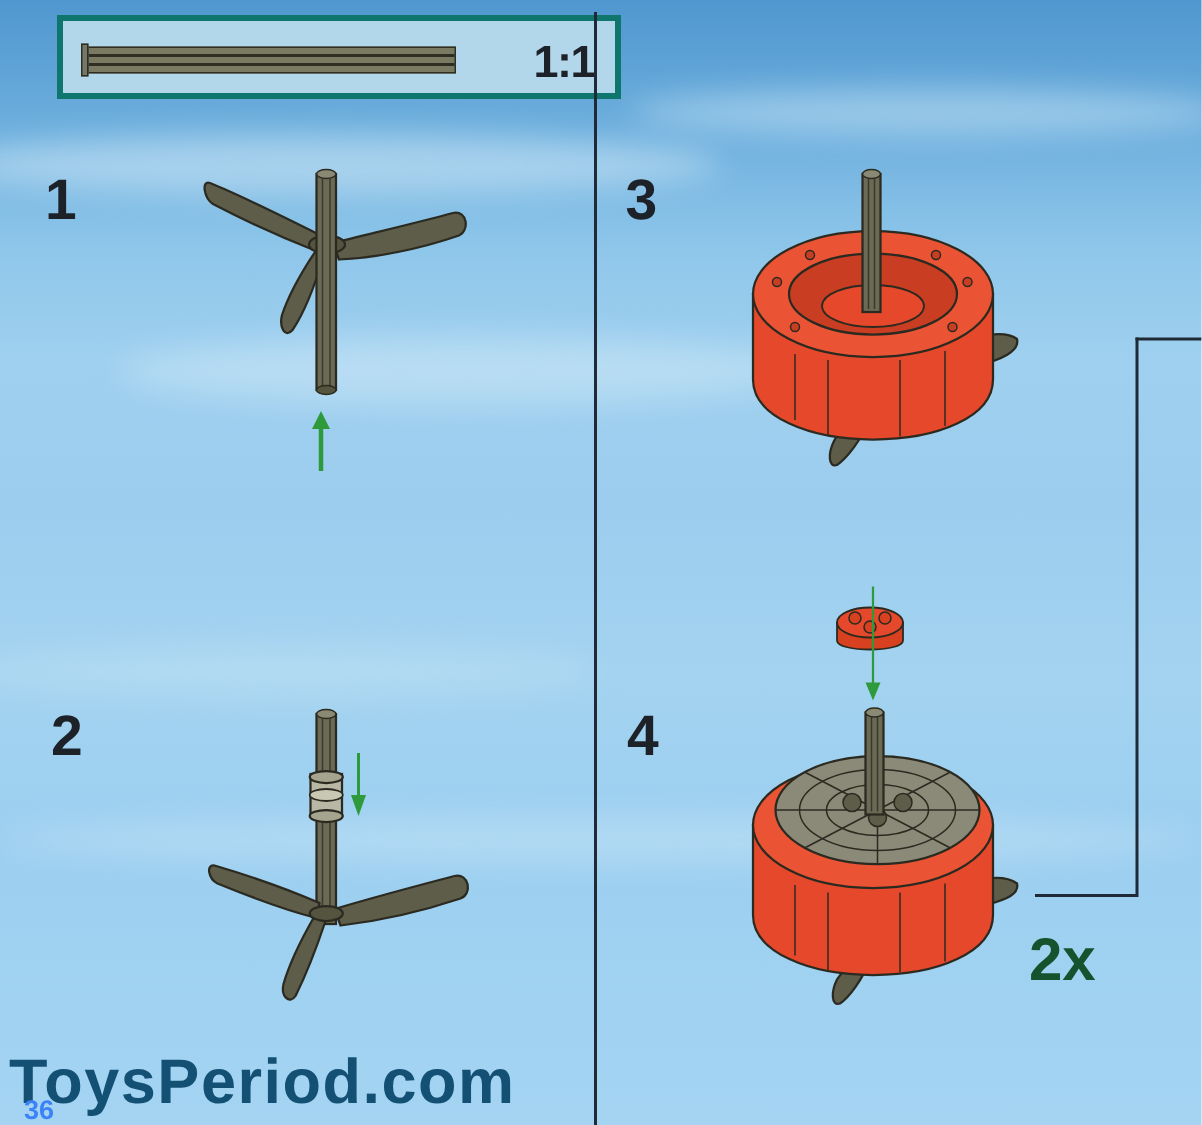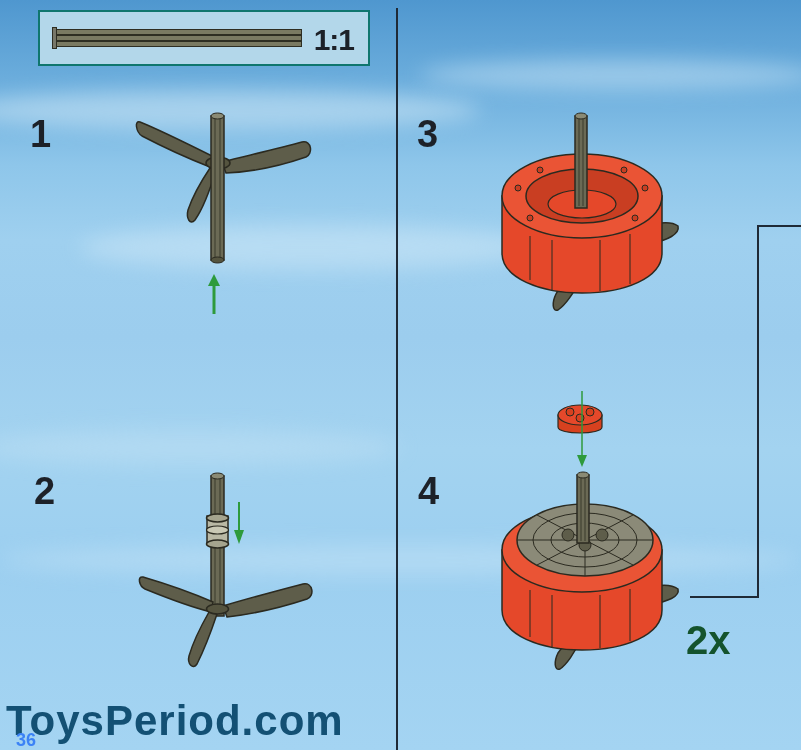--- a/index.html
+++ b/index.html
@@ -4,22 +4,22 @@
 <style>
   html, body { margin: 0; padding: 0; }
   body {
     width: 801px; height: 750px; position: relative; overflow: hidden;
     font-family: "Liberation Sans", sans-serif;
     background: linear-gradient(180deg, #4f97cf 0%, #6fb0de 12%, #8ec6ea 22%, #9fd0ef 32%, #9ccdee 45%, #a3d3f0 60%, #9ccff0 75%, #a4d4f2 100%);
   }
   .cloud { position: absolute; border-radius: 50%; filter: blur(10px); opacity: 0.5; }
   .divider { position: absolute; left: 396px; top: 8px; width: 2px; height: 742px; background: #1f2a36; }
   .part-box {
-    position: absolute; left: 38px; top: 10px; width: 332px; height: 56px;
-    background: #b3d7ea; border: 2px solid #0f766e; box-sizing: border-box;
+    position: absolute; left: 38px; top: 10px; width: 376px; height: 56px;
+    background: #b3d7ea; border: 4px solid #0f766e; box-sizing: border-box;
   }
   .axle {
     position: absolute; left: 16px; top: 17px; width: 246px; height: 18px;
     background: #7a7a62; border: 1.5px solid #2e2e22; box-sizing: border-box;
   }
   .axle::before, .axle::after { content: ""; position: absolute; left: 0; right: 0; height: 1.5px; background: #2e2e22; }
   .axle::before { top: 4px; } .axle::after { top: 10px; }
   .axle-cap { position: absolute; left: 12px; top: 15px; width: 5px; height: 22px; background: #777769; border: 1px solid #2e2e22; box-sizing: border-box; }
   .scale-label { position: absolute; right: 14px; top: 11px; font-size: 30px; font-weight: bold; color: #1d2128; letter-spacing: -1px; }
   .step-num { position: absolute; font-size: 38px; font-weight: bold; color: #1d2128; }

